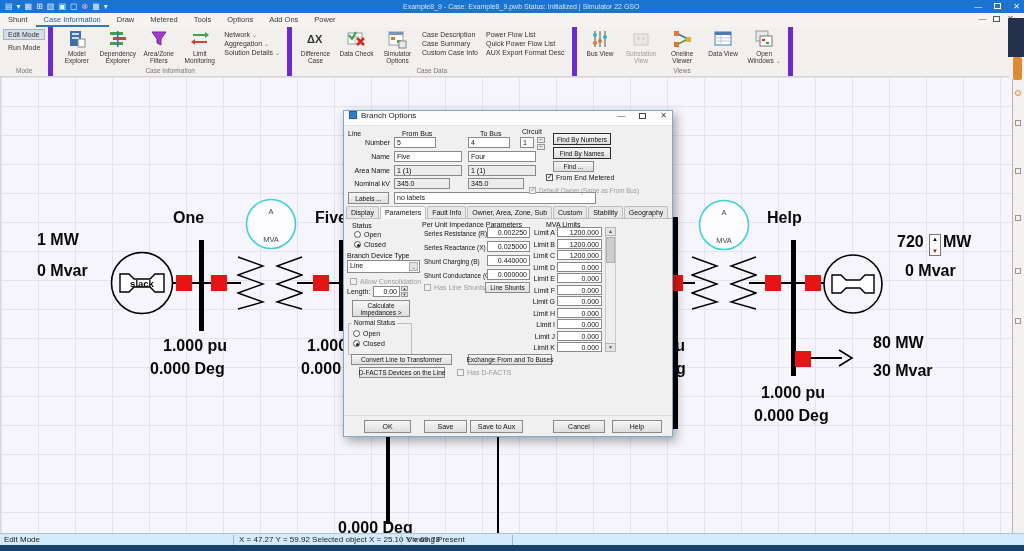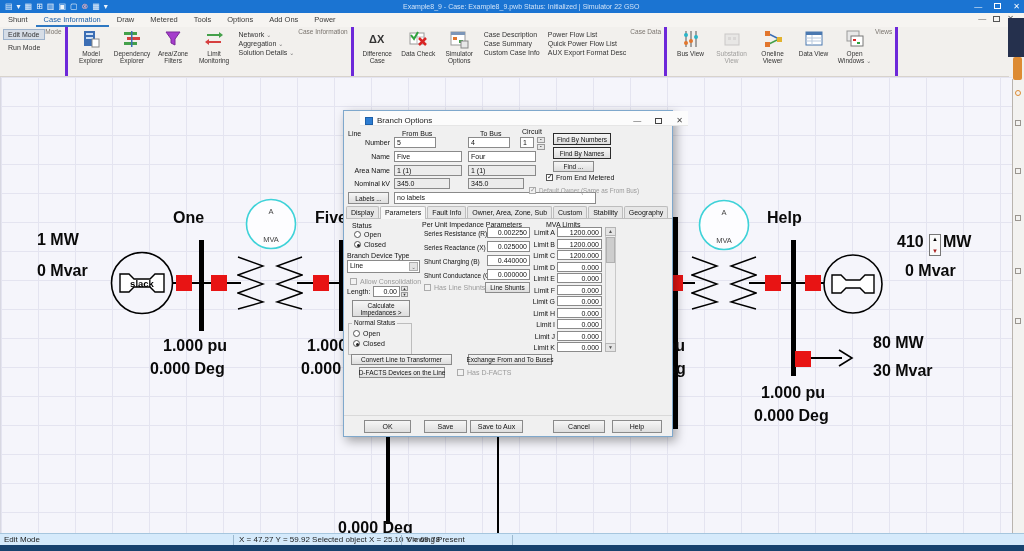--- a/index.html
+++ b/index.html
@@ -20,21 +20,21 @@
   .menubar{position:absolute;left:0;top:13px;width:1024px;height:14px;background:#f6f4f1;
     display:flex;align-items:stretch;font-size:7.5px;color:#3a3a3a;z-index:25}
   .mtab{padding:0 8px;line-height:14px;white-space:nowrap}
   .mtab.active{color:#1d5fa7;box-shadow:inset 0 -2px 0 #2e78c2}
   .mdi-ctrls{position:absolute;right:10px;top:1px;display:flex;gap:7px;font-size:8px;color:#555;align-items:center}
   .mdi-max{width:7px;height:6px;border:1px solid #555}
 
   
   .ribbon{position:absolute;left:0;top:27px;width:1009px;height:50px;background:#f2f0ed;
     border-bottom:1px solid #d8d3cd;display:flex;z-index:20}
-  .rgroup{display:flex;flex-direction:row;border-right:3px solid #6d28d9;padding:1px 3px 0}
+  .rgroup{display:flex;flex-direction:column;border-right:5px solid #6d28d9;padding:1px 3px 0}
   .rg-content{flex:1;display:flex;align-items:flex-start}
   .rg-label{font-size:6.5px;color:#7a746e;text-align:center;padding:0 0 2px}
   .mode-col{display:flex;flex-direction:column;justify-content:flex-start}
   .mode-btn{font-size:7px;color:#333;padding:1px 4px;margin:1px 0;border:1px solid transparent;white-space:nowrap}
   .mode-btn.active{background:#d6dde6;border-color:#9db2cb}
   .rbig{width:41px;display:flex;flex-direction:column;align-items:center;font-size:6.5px;
     line-height:1.1;text-align:center;color:#333;padding-top:1px}
   .rbig svg{margin-bottom:1px}
   .rbig.disabled{opacity:.45}
   .rstack{display:flex;flex-direction:column;font-size:7px;color:#333;padding-top:2px}
@@ -65,22 +65,22 @@
   
   .statusbar{position:absolute;left:0;top:533px;width:1024px;height:12px;background:#d5eafb;
     border-top:1px solid #a6c6de;font-size:8px;color:#1c1c1c;z-index:30}
   .statusbar span{position:absolute;top:1px;white-space:nowrap}
   .sdiv{position:absolute;top:1px;width:1px;height:10px;background:#9db9cf}
   .bottombar{position:absolute;left:0;top:545px;width:1024px;height:6px;background:#17426e;z-index:30}
 
   
   .dialog{position:absolute;left:343px;top:110px;width:330px;height:327px;background:#f0f0f0;
     border:1px solid #7fa8cc;box-shadow:3px 4px 10px rgba(0,0,0,.35);z-index:40;font-size:7px;color:#111}
-  .dlg-title{position:absolute;left:16px;top:0;width:100%;height:15px;background:#fcfcfc;
-    display:flex;align-items:flex-end;padding:0 5px;font-size:8px;color:#222;border-bottom:1px solid #e6e6e6}
+  .dlg-title{position:absolute;left:0;top:0;width:100%;height:15px;background:#fcfcfc;
+    display:flex;align-items:flex-start;padding:0 5px;font-size:8px;color:#222;border-bottom:1px solid #e6e6e6}
   .dlg-ico{width:8px;height:8px;background:#2d7dd2;border:1px solid #1c5fa8;margin-right:4px}
   .dlg-ctrl{margin-left:auto;display:flex;gap:14px;align-items:center;color:#444;font-size:8px}
   .dlg-max{width:7px;height:6px;border:1px solid #444}
   .lbl{position:absolute;font-size:7px;color:#111;white-space:nowrap}
   .rlbl{position:absolute;font-size:7px;color:#111;text-align:right;white-space:nowrap}
   .fld{position:absolute;background:#fff;border:1px solid #8a8a8a;font-size:7px;line-height:9px;
     padding:0 2px;height:11px;color:#111;white-space:nowrap;overflow:hidden}
   .fld.ro{background:#ececec}
   .fld.num{text-align:right}
   .btn{position:absolute;background:linear-gradient(#f6f6f6,#dedede);border:1px solid #8a8a8a;
@@ -384,21 +384,21 @@
   <span class="dtext" style="left:306px;top:260px">1.000 pu</span>
   <span class="dtext" style="left:300px;top:283px">0.000 Deg</span>
   <span class="dtext" style="left:620px;top:260px">1.000 pu</span>
   <span class="dtext" style="left:610px;top:283px">0.000 Deg</span>
   <span class="dtext" style="left:760px;top:307px">1.000 pu</span>
   <span class="dtext" style="left:753px;top:330px">0.000 Deg</span>
   <span class="dtext" style="left:337px;top:442px">0.000 Deg</span>
 
   <span class="dtext" style="left:872px;top:257px">80 MW</span>
   <span class="dtext" style="left:872px;top:285px">30 Mvar</span>
-  <span class="dtext" style="left:896px;top:156px">410</span>
+  <span class="dtext" style="left:896px;top:156px">720</span>
   <div class="spin520">
     <span>▲</span>
     <span style="color:#a22">▼</span>
   </div>
   <span class="dtext" style="left:942px;top:156px">MW</span>
   <span class="dtext" style="left:904px;top:185px">0 Mvar</span>
 </div>
 
 <div class="dialog">
   <div class="dlg-title">

